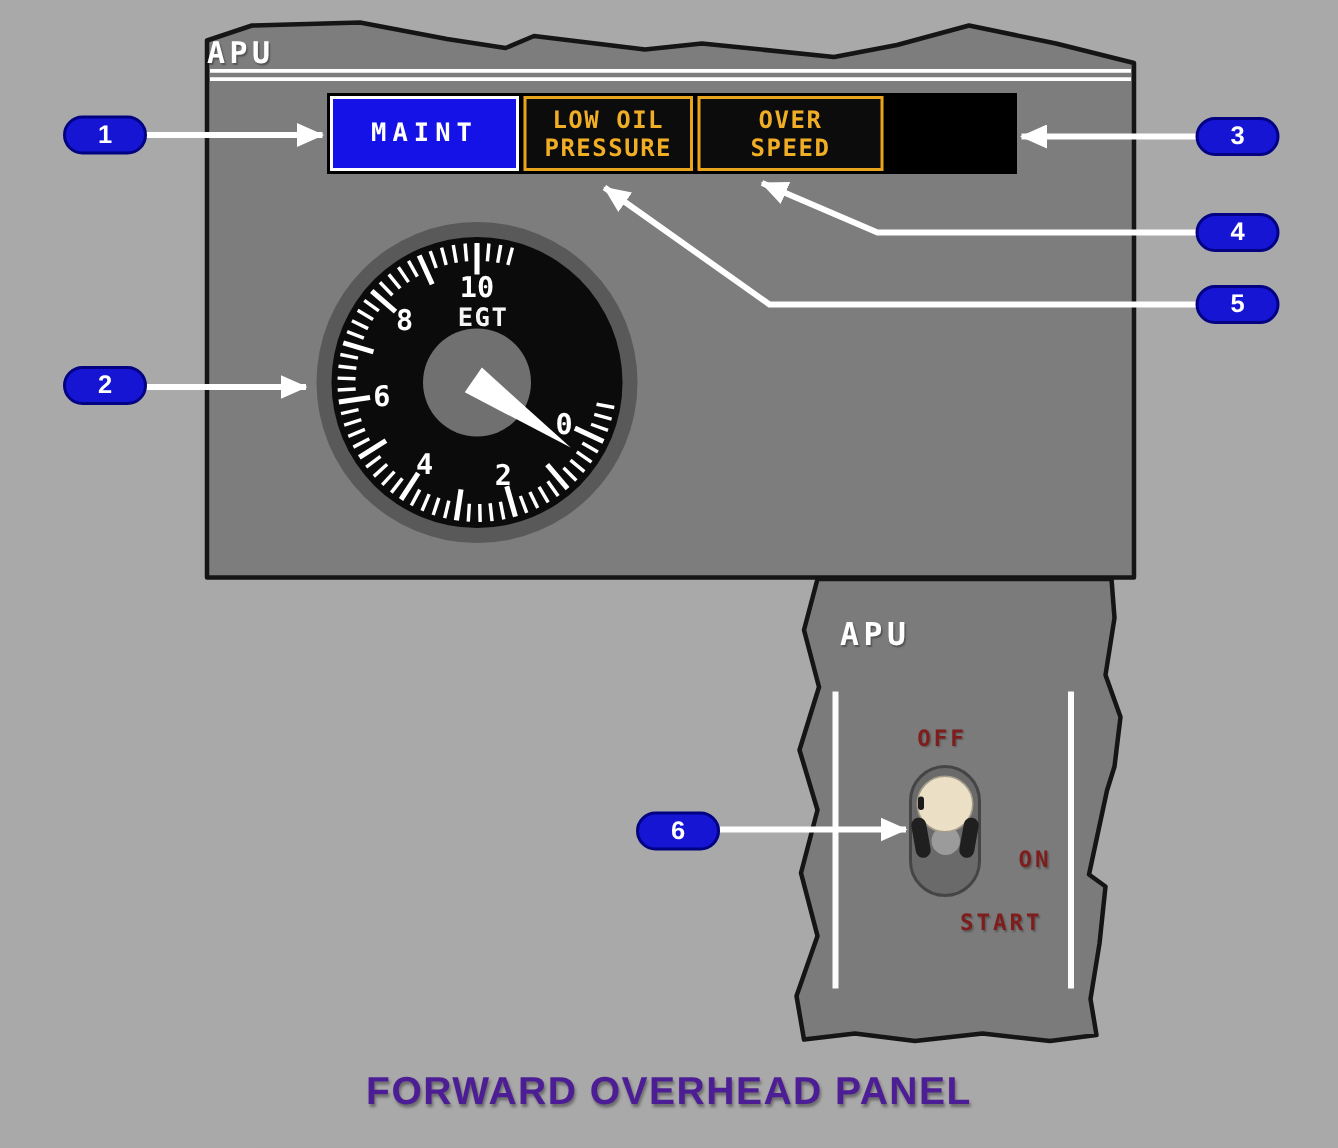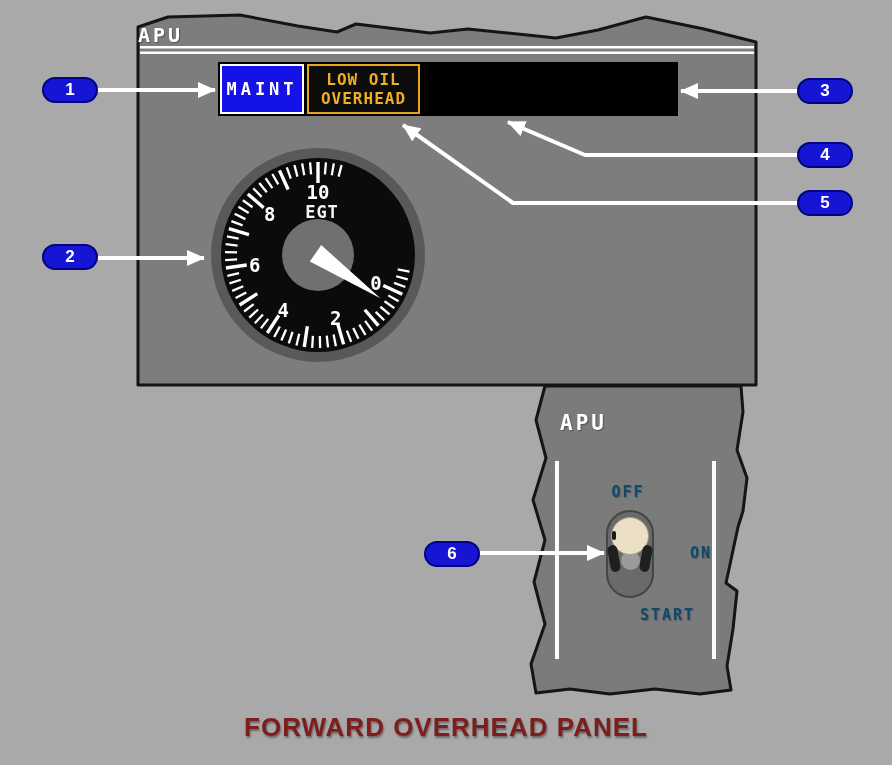--- a/index.html
+++ b/index.html
@@ -17,21 +17,21 @@
   #lights-row{left:218px;top:62px;width:460px;height:54px;background:#000000;
               display:flex;gap:3px;padding:2px;box-sizing:border-box;}
   .light{display:flex;flex-direction:column;justify-content:center;align-items:center;
          box-sizing:border-box;text-align:center;
          font:bold 16px "DejaVu Sans Mono",monospace;line-height:19px;}
   .light.amber{background:#0c0c0c;border:2px solid #e9a41d;color:#f0ad26;letter-spacing:1px;}
   .light.blue{background:#1412e6;border:2px solid #ffffff;color:#ffffff;
               letter-spacing:4px;font-size:17px;}
 
   
-  .switch-label{color:#0c4a6e;font:bold 15px "DejaVu Sans Mono",monospace;
+  .switch-label{color:#7f1d1d;font:bold 15px "DejaVu Sans Mono",monospace;
                 letter-spacing:2px;text-align:center;
                 text-shadow:1px 1px 1px rgba(60,60,60,.5);}
 
   
   #switch-track{left:606px;top:510px;width:48px;height:88px;border-radius:24px;
                 background:#6a6a6a;border:2px solid #454545;box-sizing:border-box;}
   #switch-base{left:621px;top:551px;width:19px;height:19px;border-radius:50%;background:#9b9b9b;}
   #switch-knob{left:611px;top:517px;width:38px;height:38px;border-radius:50%;
                background:#ebdfc5;border:1px solid #a59d89;box-sizing:border-box;}
   #knob-mark{left:612px;top:531px;width:4px;height:9px;background:#1a1a1a;border-radius:2px;}
@@ -39,48 +39,52 @@
   #wing-left{left:609px;top:545px;transform:rotate(-10deg);}
   #wing-right{left:641px;top:545px;transform:rotate(10deg);}
 
   
   .callout{position:absolute;width:56px;height:26px;border-radius:13px;
            background:#1515d3;border:2px solid #020283;box-sizing:border-box;
            color:#ffffff;font:bold 17px "Liberation Sans",sans-serif;
            display:flex;align-items:center;justify-content:center;}
 
   
-  #caption{left:0;right:0;top:712px;text-align:center;color:#7f1d1d;
+  #caption{left:0;right:0;top:712px;text-align:center;color:#4c1d95;
            font:bold 26px "Liberation Sans",sans-serif;letter-spacing:1px;
            text-shadow:1px 2px 2px rgba(90,90,90,.8);}
 </style>
 </head>
 <body>
 
 <div id="stage">
 
   <svg width="892" height="765">
     <path d="M138,385 L138,27 L168,17 L240,15 L298,26 L337,32 L356,24 L430,33 L468,29 L556,38 L598,30 L646,17 L704,29 L756,42 L756,385 Z" fill="#7d7d7d" stroke="#151515" stroke-width="3" stroke-linejoin="round"></path>
     <path d="M545,386 L536,420 L546,458 L533,500 L545,540 L534,582 L545,624 L531,664 L536,693 L570,689 L610,694 L655,689 L700,694 L731,690 L727,666 L733,629 L737,591 L726,583 L738,527 L743,511 L747,478 L737,450 L743,412 L741,386 Z" fill="#7b7b7b" stroke="#151515" stroke-width="3" stroke-linejoin="round"></path>
     <rect x="140" y="46" width="614" height="2.5" fill="#ffffff"></rect>
     <rect x="140" y="51.5" width="614" height="2.5" fill="#ffffff"></rect>
     <rect x="555" y="461" width="4" height="198" fill="#fcfcfc"></rect>
     <rect x="712" y="461" width="4" height="198" fill="#fcfcfc"></rect>
   </svg>
 
   <div class="abs panel-title" style="left:138px;top:23px;width:618px;">APU</div>
 
   <div id="lights-row" class="abs">
-    <div class="light blue" style="width:84px;">
+    <div class="light blue" style="width:126px;">
       <span>MAINT</span>
       <span></span>
     </div>
     <div class="light amber" style="width:113px;">
       <span>LOW OIL</span>
-      <span>OVERHEAD</span>
+      <span>PRESSURE</span>
+    </div>
+    <div class="light amber" style="width:124px;">
+      <span>OVER</span>
+      <span>SPEED</span>
     </div>
   </div>
 
   <svg id="gauge" width="230" height="230" style="left:203px;top:140px;">
       <circle cx="115" cy="115" r="107" fill="#595959"></circle>
       <circle cx="115" cy="115" r="97" fill="#0b0b0b"></circle>
       <line x1="206.5013085278194" y1="131.6286060058205" x2="194.69468807261688" y2="129.48297942442431" stroke="#ffffff" stroke-width="2.3"></line>
       <line x1="204.74653398592497" y1="139.3835936136004" x2="193.16633605225724" y2="136.23732346991002" stroke="#ffffff" stroke-width="2.3"></line>
       <line x1="202.33576544480798" y1="146.9603515964623" x2="191.06663441967146" y2="142.8364352614349" stroke="#ffffff" stroke-width="2.3"></line>
       <line x1="199.28662419440846" y1="154.30349834188505" x2="180.2541606666388" y2="145.42851484533034" stroke="#ffffff" stroke-width="3.4"></line>
@@ -143,21 +147,21 @@
       <text x="51.6228436005395" y="124.90707846144416" fill="#ffffff" text-anchor="middle" dominant-baseline="central" style="font:bold 19px &quot;DejaVu Sans Mono&quot;,monospace;">6</text>
       <text x="66.69858686574258" y="74.01222214460755" fill="#ffffff" text-anchor="middle" dominant-baseline="central" style="font:bold 19px &quot;DejaVu Sans Mono&quot;,monospace;">8</text>
       <text x="114.99999999999999" y="52" fill="#ffffff" text-anchor="middle" dominant-baseline="central" style="font:bold 19px &quot;DejaVu Sans Mono&quot;,monospace;">10</text>
       <text x="119" y="72" fill="#f4f4f4" text-anchor="middle" dominant-baseline="central" style="font:bold 17px &quot;DejaVu Sans Mono&quot;,monospace;letter-spacing:1px;">EGT</text>
       <circle cx="115" cy="115" r="36" fill="#707070"></circle>
       <polygon points="177.4073398941615,158.3742311440168 118.24368804944321,105.07636720560967 106.82941669575457,121.49935138828374" fill="#ffffff"></polygon>
     </svg>
 
   <div class="abs panel-title" style="left:560px;top:411px;width:155px;font-size:21px;">APU</div>
   <div class="abs switch-label" style="left:560px;top:483px;width:136px;">OFF</div>
-  <div class="abs switch-label" style="left:668px;top:544px;width:44px;text-align:right;">ON</div>
+  <div class="abs switch-label" style="left:668px;top:564px;width:44px;">ON</div>
   <div class="abs switch-label" style="left:560px;top:606px;width:143px;margin-left:36px;">START</div>
 
   <div id="switch-track" class="abs"></div>
   <div id="switch-base" class="abs"></div>
   <div id="switch-knob" class="abs"></div>
   <div id="knob-mark" class="abs"></div>
   <div id="wing-left" class="abs switch-wing"></div>
   <div id="wing-right" class="abs switch-wing"></div>
 
   <svg width="892" height="765" style="pointer-events:none;">

